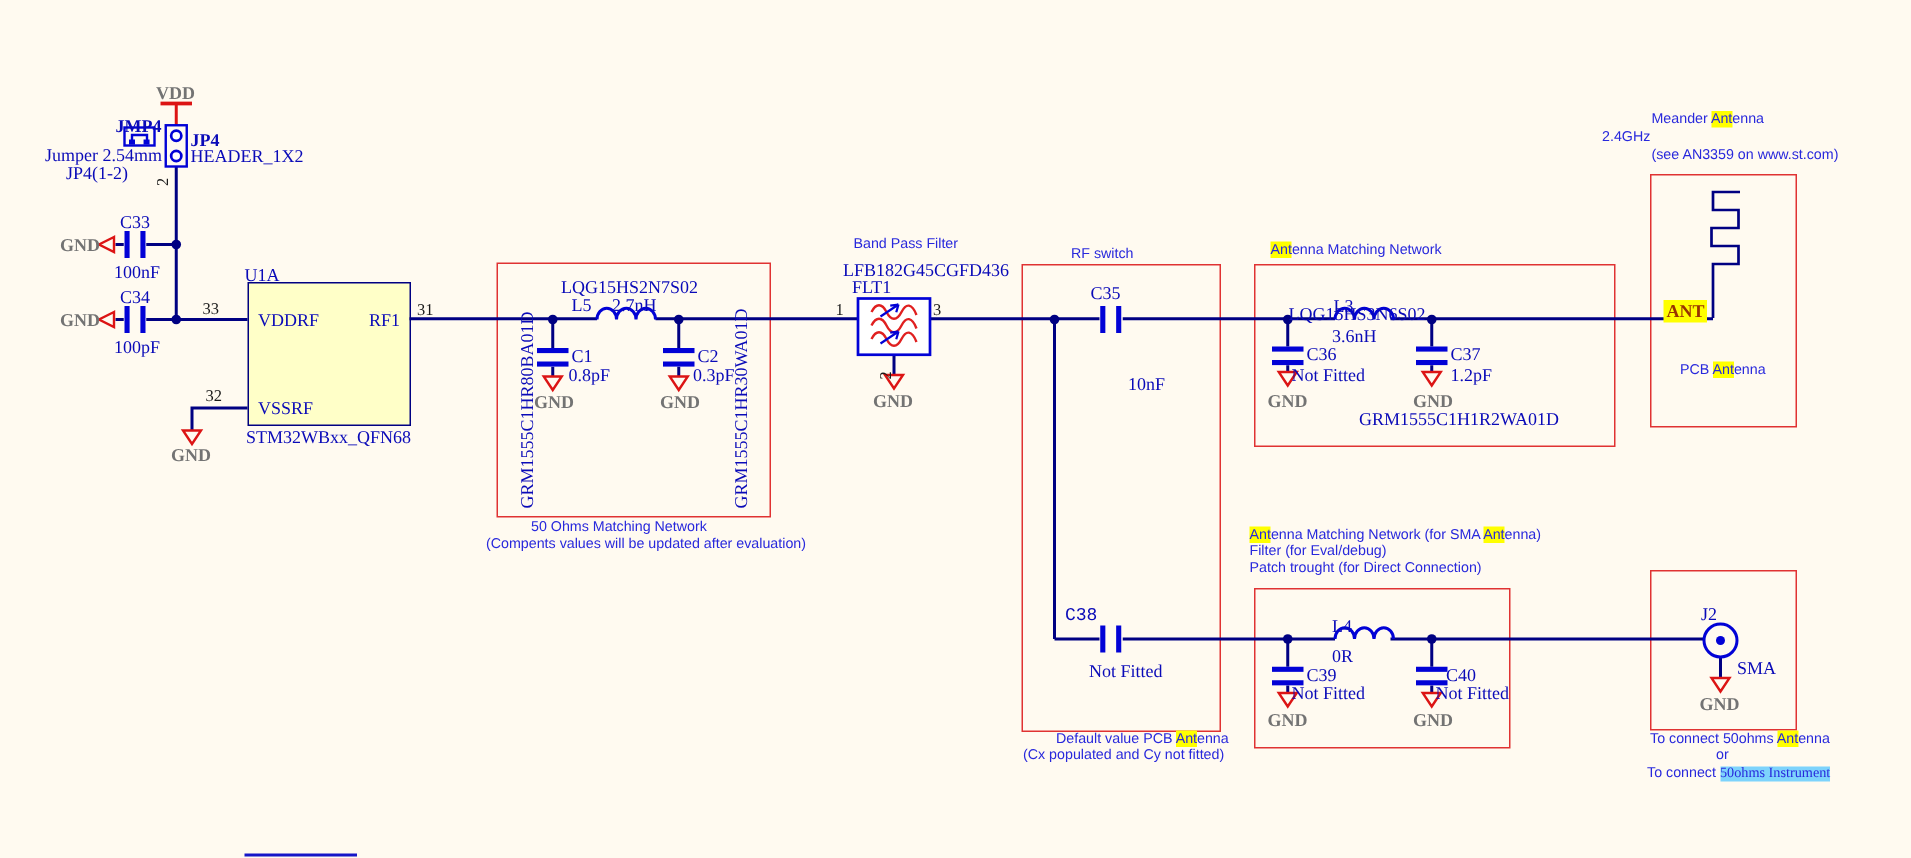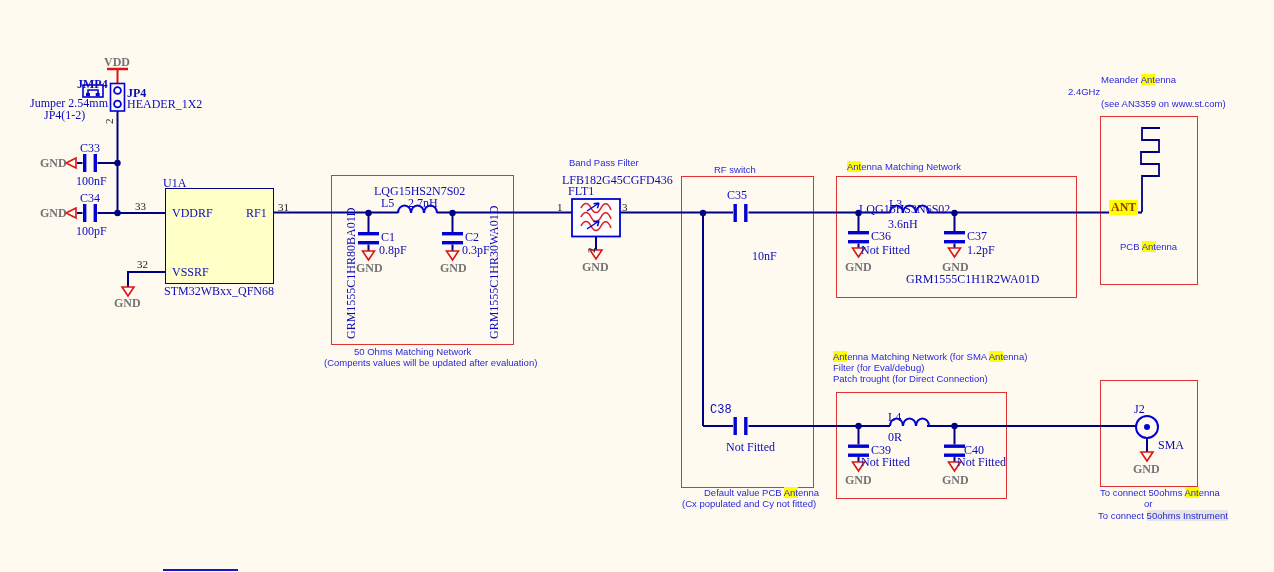--- a/index.html
+++ b/index.html
@@ -7,21 +7,21 @@
           font-family:"Liberation Serif",serif;}
   .rbox{position:absolute;border:1px solid #E03232;}
   .l{position:absolute;white-space:nowrap;line-height:1.1;}
   .ser{font:12px "Liberation Serif",serif;color:#0A0AB8;}
   .serb{font-weight:bold;}
   .pin{font:11px "Liberation Serif",serif;color:#1A1A1A;}
   .red{font:bold 12px "Liberation Serif",serif;color:#737373;}
   .ann{font:9.5px "Liberation Sans",sans-serif;color:#2828DC;}
   .rot{transform:rotate(-90deg);transform-origin:0 0;}
   .hl-y{background:#FFFF00;}
-  .hl-b{background:#e5e5e5;}
+  .hl-b{background:#7dd3fc;font-family:Liberation Serif, serif;}
   .port{font:bold 12px "Liberation Serif",serif;color:#993300;background:#FFFF00;padding:0 2px;}
   .mcu{position:absolute;background:#FFFFC8;border:1.5px solid #000082;}
   svg{position:absolute;left:0;top:0;}
 </style>
 </head>
 <body>
 
 <div id="canvas">
 
   <div class="rbox" style="left:331px;top:175px;width:181px;height:168px;"></div>

